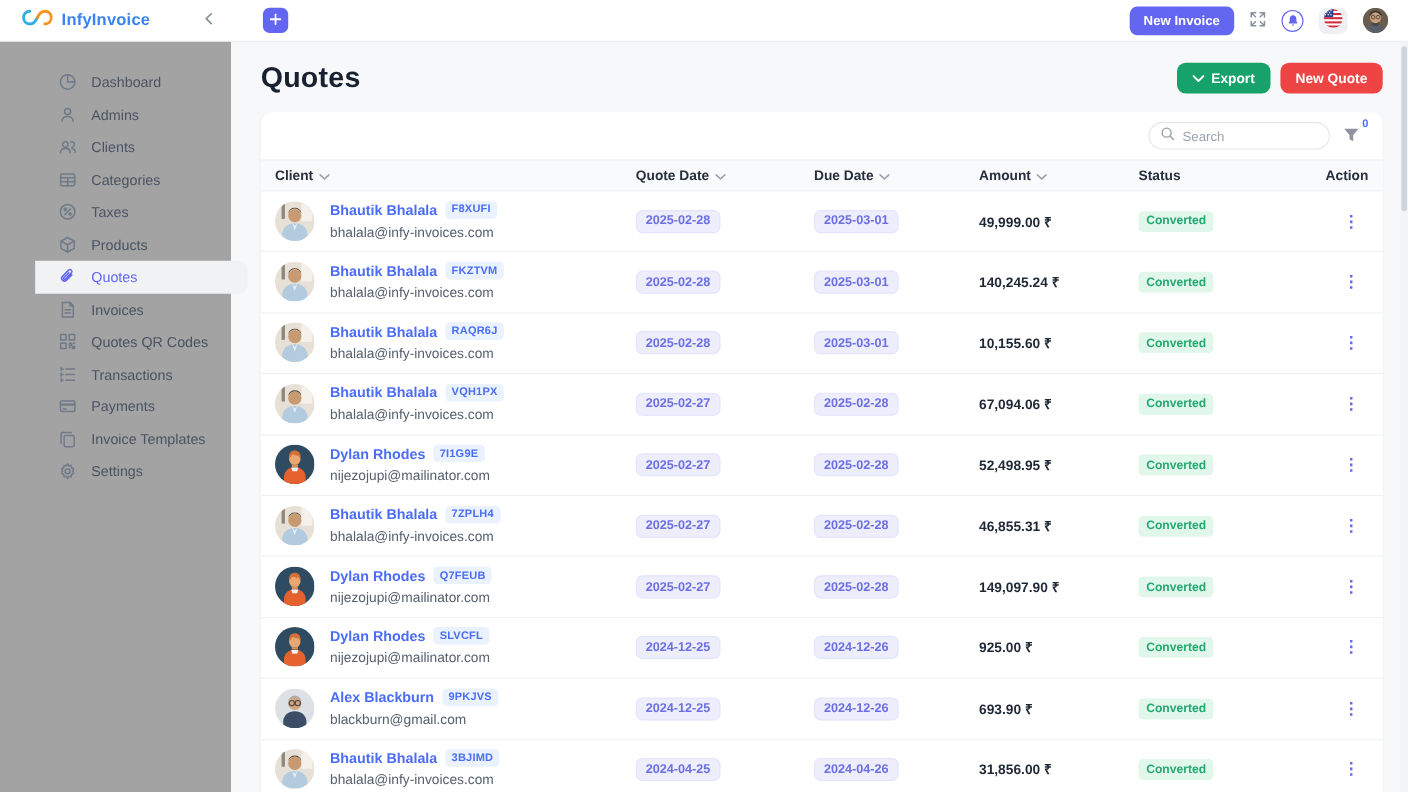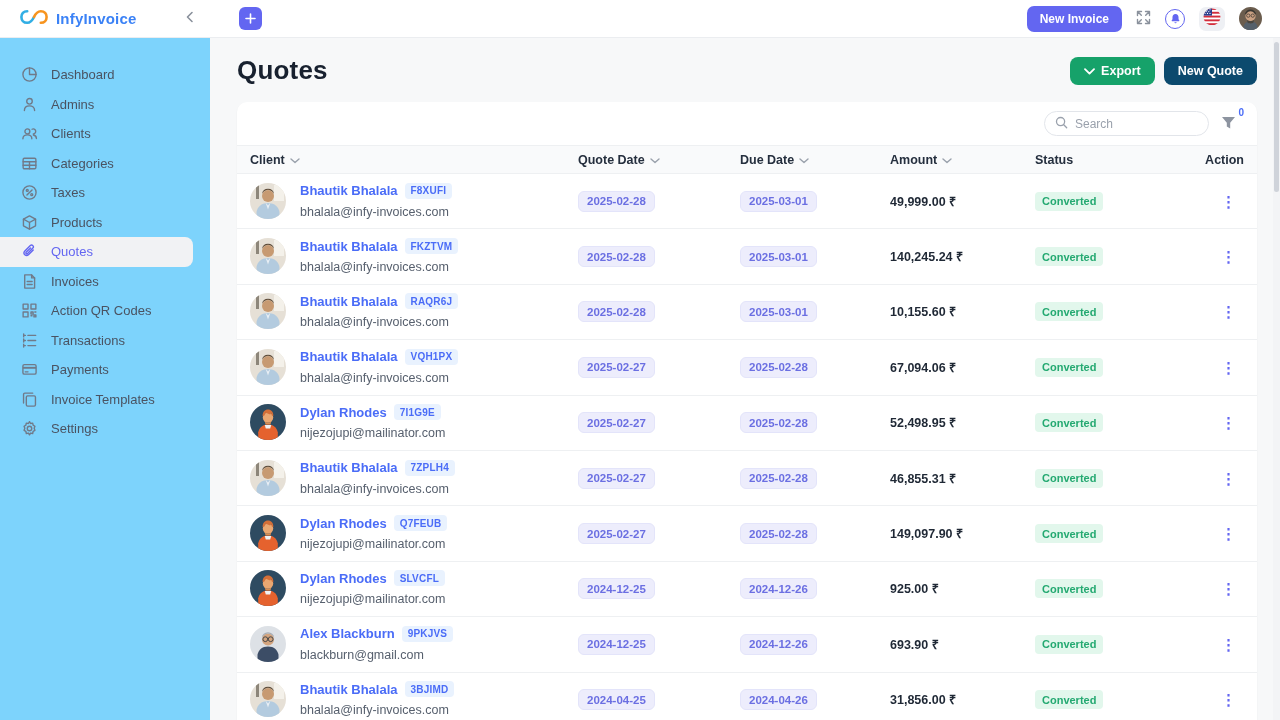--- a/index.html
+++ b/index.html
@@ -24,37 +24,37 @@
   .icon-btn { background:none; border:none; cursor:pointer; display:flex; align-items:center;
     justify-content:center; color:#8a919c; padding:0; }
   .bell-wrap { width:20px; height:20px; border:1.6px solid #6366f1; border-radius:50%;
     display:flex; align-items:center; justify-content:center; }
   .flag-btn { width:26px; height:24px; background:#eef0f4; border:none; border-radius:7px;
     display:flex; align-items:center; justify-content:center; cursor:pointer; }
   .avatar-top { width:23px; height:23px; border-radius:50%; overflow:hidden; cursor:pointer; }
 
   
   .layout { display:flex; height:682px; }
-  .sidebar { width:210px; background:#7dd3fc; padding-top:22px; flex:none; }
+  .sidebar { width:210px; background:#a3a3a3; padding-top:22px; flex:none;padding-left:32px; }
   .side-item { display:flex; align-items:center; gap:13px; height:29.5px; padding-left:21px;
     font-size:13px; font-weight:500; color:#4a5362; cursor:pointer; }
   .side-item .s-ico { width:17px; height:17px; color:#707a89; display:flex; align-items:center; }
   .side-item.active { color:#6366f1; background:#f1f2f4; border-radius:0 8px 8px 0; width:193px; }
   .side-item.active .s-ico { color:#6366f1; }
 
   main { flex:1; padding:17px 23px 0 27px; }
 
   
   .page-head { display:flex; align-items:center; justify-content:space-between; margin-bottom:16px; }
   .page-title { font-size:26px; font-weight:800; color:#18212f; letter-spacing:.2px; }
   .head-actions { display:flex; gap:9px; }
   .btn-export { background:#16a26a; color:#fff; border:none; border-radius:8px; font-size:12.5px;
     font-weight:700; padding:7px 14px; cursor:pointer; display:flex; align-items:center; gap:6px;
     font-family:inherit; }
-  .btn-new-quote { background:#0c4a6e; color:#fff; border:none; border-radius:8px; font-size:12.5px;
+  .btn-new-quote { background:#ef4444; color:#fff; border:none; border-radius:8px; font-size:12.5px;
     font-weight:700; padding:7px 14px; cursor:pointer; font-family:inherit; }
 
   
   .card { background:#fff; border-radius:10px; box-shadow:0 1px 2px rgba(20,30,50,.05);
     height:640px; overflow:hidden; }
   .toolbar { display:flex; align-items:center; justify-content:flex-end; gap:12px;
     padding:9px 17px 9px 14px; }
   .search-box { display:flex; align-items:center; gap:7px; width:165px; height:25px;
     border:1px solid #e2e5ea; border-radius:14px; padding:0 10px; color:#9aa1ac; background:#fff; }
   .search-box input { border:none; outline:none; width:110px; font-size:12px; color:#3a4354;
@@ -277,21 +277,21 @@
 
   <div class="side-item">
     <span class="s-ico">
             <svg width="17" height="17" viewBox="0 0 16 16">
               <rect x="2" y="2" width="4.6" height="4.6" fill="none" stroke="currentColor" stroke-width="1.3" stroke-linecap="round" stroke-linejoin="round"></rect>
               <rect x="9.4" y="2" width="4.6" height="4.6" fill="none" stroke="currentColor" stroke-width="1.3" stroke-linecap="round" stroke-linejoin="round"></rect>
               <rect x="2" y="9.4" width="4.6" height="4.6" fill="none" stroke="currentColor" stroke-width="1.3" stroke-linecap="round" stroke-linejoin="round"></rect>
               <path d="M9.4 9.4 h2 v2 h-2z M12.2 12.2 h1.8 v1.8 h-1.8z M9.4 13 h1 M13 9.4 h1" fill="none" stroke="currentColor" stroke-width="1.3" stroke-linecap="round" stroke-linejoin="round"></path>
             </svg>
           </span>
-    <span class="s-label">Action QR Codes</span>
+    <span class="s-label">Quotes QR Codes</span>
   </div>
 
   <div class="side-item">
     <span class="s-ico">
             <svg width="17" height="17" viewBox="0 0 16 16">
               <path d="M2.5 3.2 h1.6 M2.5 8 h1.6 M2.5 12.8 h1.6 M2.5 1.8 v2.8 M2.5 6.6 v2.8 M2.5 11.4 v2.8" fill="none" stroke="currentColor" stroke-width="1.3" stroke-linecap="round" stroke-linejoin="round"></path>
               <path d="M6.5 3.2 H13.8 M6.5 8 H13.8 M6.5 12.8 H13.8" fill="none" stroke="currentColor" stroke-width="1.3" stroke-linecap="round" stroke-linejoin="round"></path>
             </svg>
           </span>
     <span class="s-label">Transactions</span>

